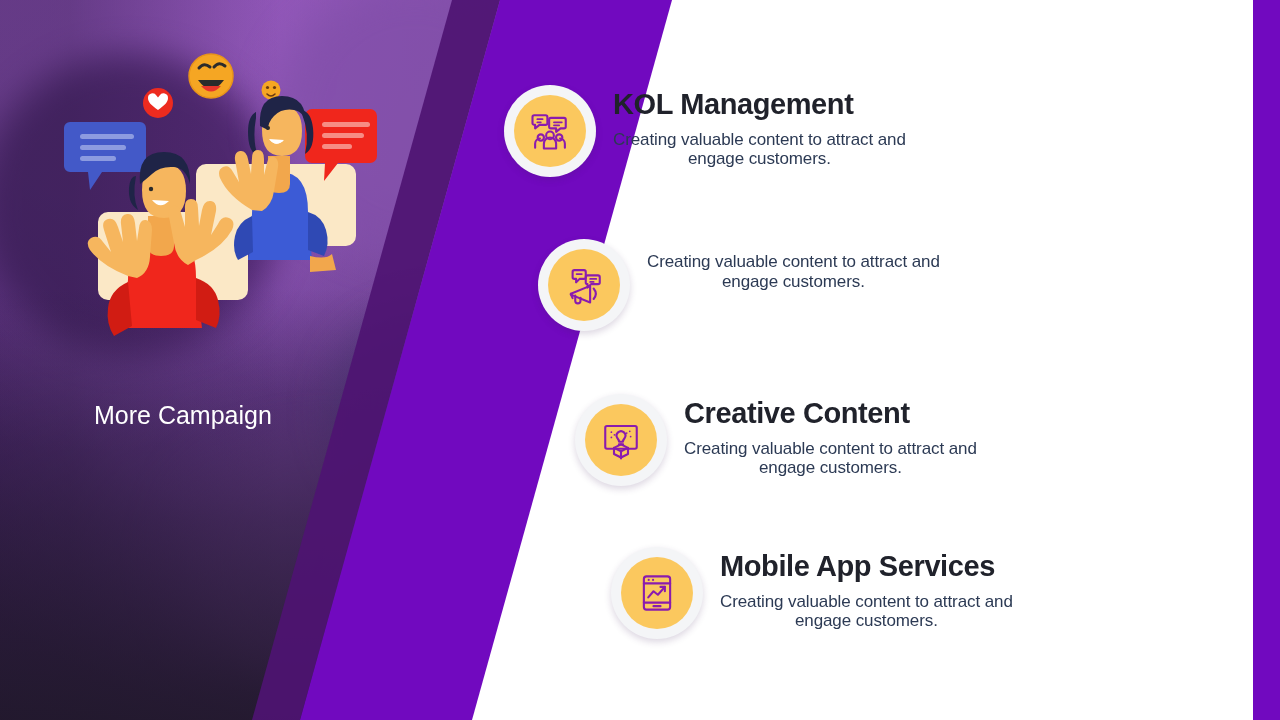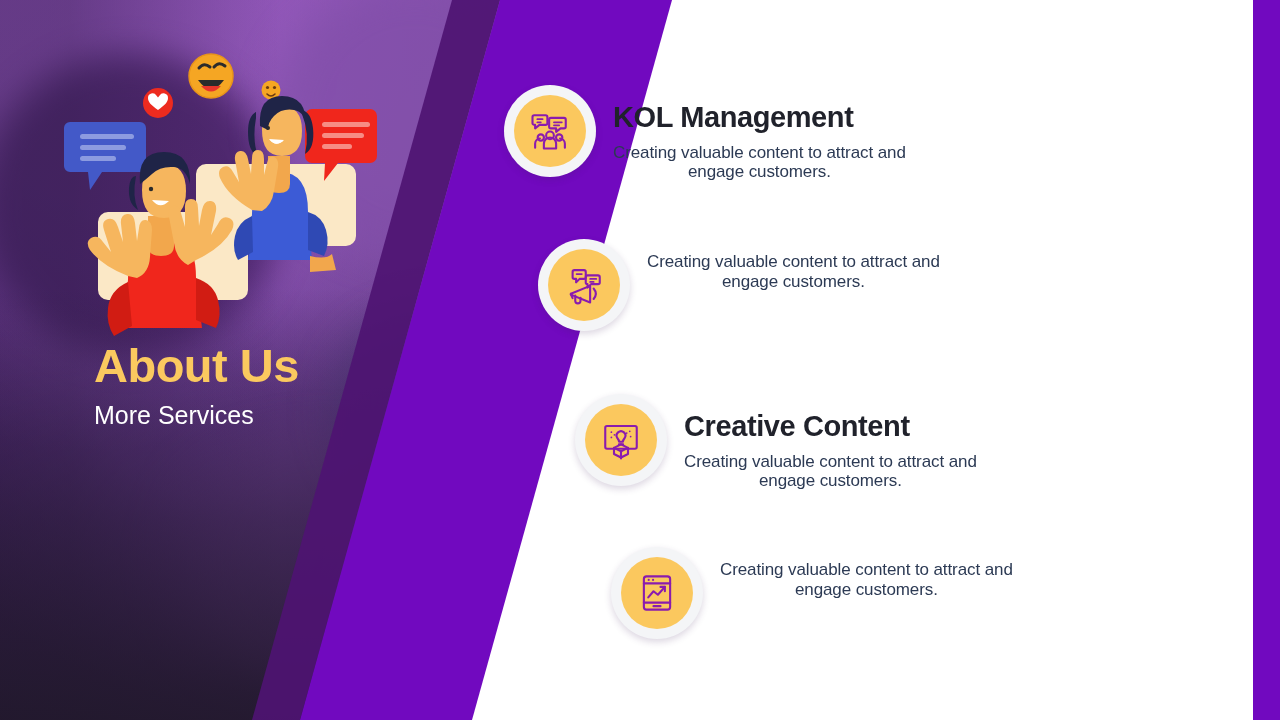--- a/index.html
+++ b/index.html
@@ -124,21 +124,21 @@
   .icon-disc {
     position:absolute; left:10px; top:10px; width:72px; height:72px;
     border-radius:50%;
     background:#FBC85E;
     display:flex; align-items:center; justify-content:center;
   }
   .icon-disc svg { display:block; width:42px; height:42px; }
   .svc-text { padding-left:17px; padding-top:4px; }
   .svc-title {
     font-size:29px; font-weight:800; color:#20222B;
-    letter-spacing:-0.4px; line-height:1.1;margin-top:13px;
+    letter-spacing:-0.4px; line-height:1.1;
   }
   .svc-desc {
     margin-top:9px;
     font-size:17px; font-weight:400; color:#2C3A54;
     line-height:19.5px; letter-spacing:-0.1px; white-space:pre-line;text-align:center;
   }
 
   .svc-0 { left:504px; top:85px; }
   .svc-1 { left:538px; top:239px; }
   .svc-2 { left:575px; top:394px; }
@@ -234,22 +234,21 @@
         <path d="M84 140 q-3 -32 24 -32 q27 0 26 32 q-4 -16 -16 -17 q-14 -1 -22 7 q-8 7 -12 10 z" fill="#1F2447"></path>
         <path d="M80 132 q-4 20 2 34 q-10 -6 -9 -22 q1 -12 7 -12 z" fill="#1F2447"></path>
         <path d="M96 156 q8 10 17 1 z" fill="#FFFFFF"></path>
         <circle cx="95" cy="145" r="2.2" fill="#2B2B2B"></circle>
         <path d="M140 216 q26 -12 36 -30 q4 -9 -3 -12 q-7 -3 -11 6 l-7 11 5 -24 q1 -9 -5 -10 q-7 -1 -9 9 l-3 16 -1 -18 q0 -9 -7 -9 q-7 0 -6 10 l0 18 -4 -14 q-2 -9 -8 -7 q-6 2 -4 11 l5 26 q2 16 14 22 z" fill="#F6B65E"></path>
         <path d="M72 232 q-26 -10 -38 -26 q-5 -8 1 -12 q7 -4 12 4 l8 10 -7 -22 q-3 -9 4 -11 q7 -2 10 8 l5 15 -2 -18 q-1 -9 6 -10 q7 -1 8 9 l2 18 2 -13 q1 -9 7 -8 q6 1 6 10 l-2 27 q-1 16 -13 21 z" fill="#F6B65E"></path>
       </g>
     </svg>
   </div>
 
-  <div class="about-title">About Us</div>
-  <div class="about-sub">More Services</div>
+  <div class="about-sub">More Campaign</div>
 
   <div class="service svc-0">
     <div class="icon-wrap">
       <div class="icon-ring"></div>
       <div class="icon-disc">
         <svg viewBox="0 0 48 48" xmlns="http://www.w3.org/2000/svg">
           <g fill="none" stroke="#8A1BAE" stroke-width="2.4" stroke-linejoin="round" stroke-linecap="round">
             <path d="M6 6 h13 a2 2 0 0 1 2 2 v7 a2 2 0 0 1 -2 2 h-7 l-5 4 v-4 h-1 a2 2 0 0 1 -2 -2 v-7 a2 2 0 0 1 2 -2 z"></path>
             <path d="M25 9 h15 a2 2 0 0 1 2 2 v8 a2 2 0 0 1 -2 2 h-4 l-5 4 v-4 h-6 a2 2 0 0 1 -2 -2 v-8 a2 2 0 0 1 2 -2 z"></path>
             <circle cx="24" cy="29" r="4.4"></circle>
@@ -347,20 +346,21 @@
             <path d="M20 39 h8"></path>
           </g>
           <g stroke="#8A1BAE" stroke-width="2.4" stroke-linecap="round">
             <path d="M14.5 9 v0.1"></path>
             <path d="M19.5 9 v0.1"></path>
           </g>
         </svg>
       </div>
     </div>
     <div class="svc-text">
+      <div class="svc-title">Mobile App Services</div>
       <div class="svc-desc">Creating valuable content to attract and
 engage customers.</div>
     </div>
   </div>
 
   <div class="edge-bar"></div>
 
 </div>
 
 </body></html>

